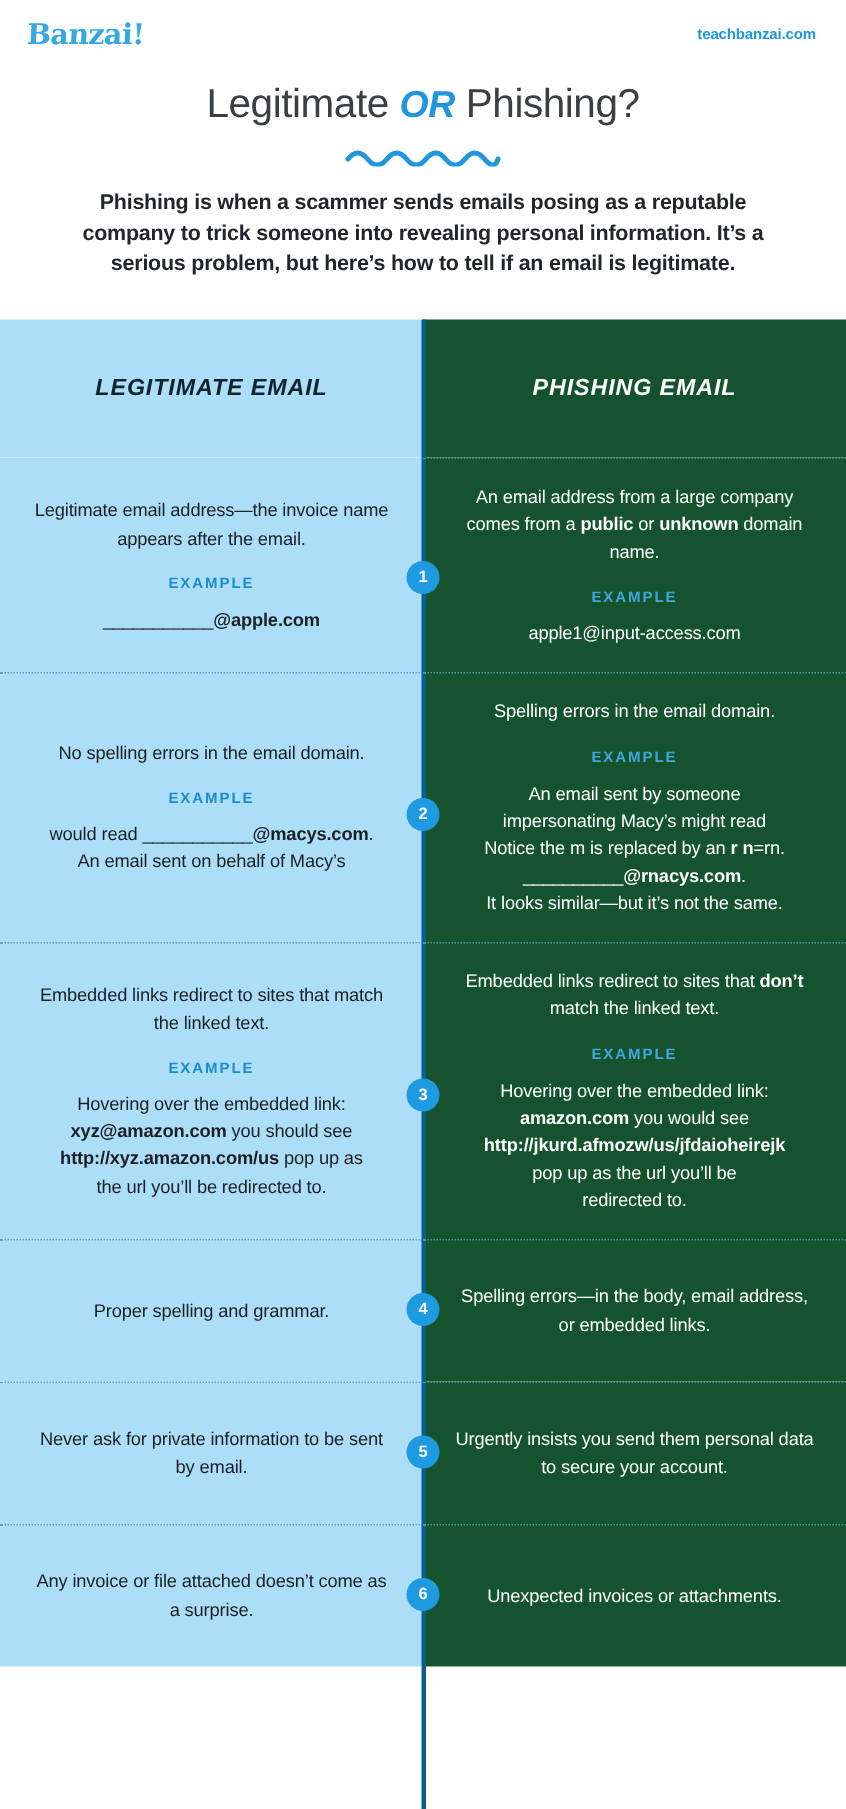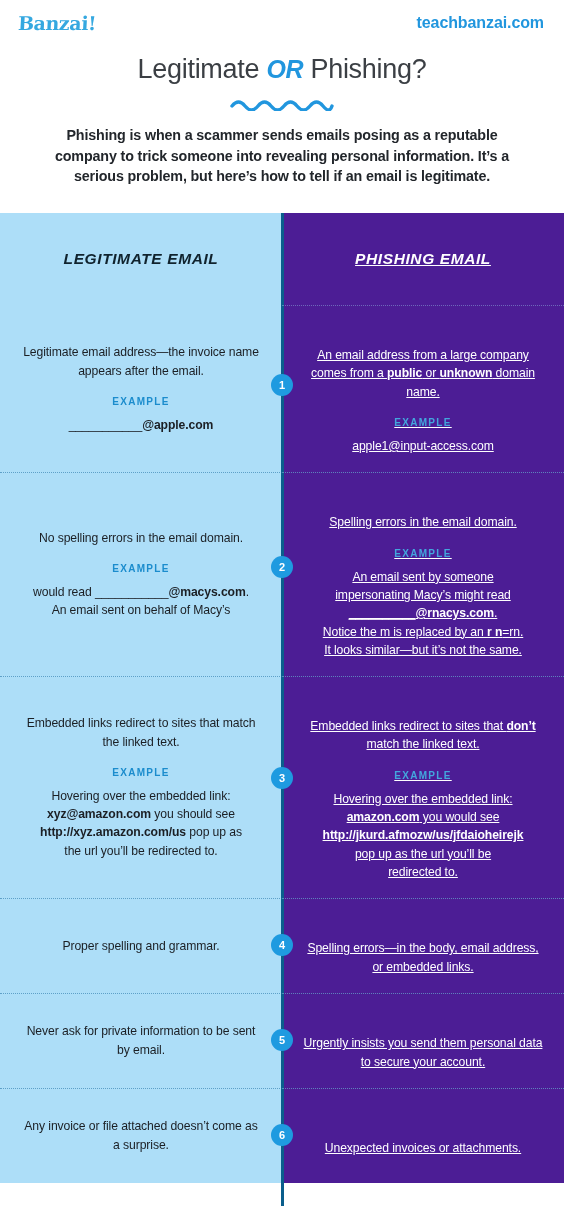--- a/index.html
+++ b/index.html
@@ -25,21 +25,21 @@
   }
   .logo {
     font-family: "DejaVu Serif", serif;
     font-weight: bold;
     font-size: 19px;
     color: #35A8E0;
     letter-spacing: -0.4px;
     transform: skewX(-3deg);
   }
   .site-link {
-    font-size: 16px;
+    font-size: 10px;
     font-weight: bold;
     color: #2196DE;
     text-decoration: none;
     letter-spacing: -0.1px;
   }
 
   .headline {
     text-align: center;
     font-size: 27px;
     color: #3b3f44;
@@ -83,42 +83,42 @@
   .col {
     width: 50%;
     padding: 0 20px;
     display: flex;
     flex-direction: column;
     align-items: center;
     justify-content: center;
     text-align: center;
   }
   .col.legit { background: #ADDEF8; color: #1b1f24; }
-  .col.phish { background: #4c1d95; color: #ffffff; text-decoration: underline; }
+  .col.phish { background: #14532d; color: #ffffff; }
 
   
   .row.head .col { height: 92px; }
   .head-title {
     font-weight: bold;
     font-style: italic;
     font-size: 15.5px;
     letter-spacing: 0.6px;
   }
   .col.legit .head-title { color: #10232e; }
   .col.phish .head-title { color: #ffffff; }
 
   
   .row.body .col { padding-top: 17px; padding-bottom: 17px; }
   .desc {
     font-size: 12.2px;
     line-height: 1.5;
     letter-spacing: -0.1px;
   }
   .col.legit .desc { color: #1b1f24; }
-  .col.phish .desc { color: #ffffff; margin-top: 24px; }
+  .col.phish .desc { color: #ffffff; }
   .desc b { font-weight: bold; }
 
   .example-label {
     font-size: 10px;
     font-weight: bold;
     letter-spacing: 1.3px;
     margin-top: 16px;
   }
   .col.legit .example-label { color: #1b8ccd; }
   .col.phish .example-label { color: #43A6DD; }
@@ -242,22 +242,22 @@
           <div><span>would read  ___________</span><b>@macys.com</b><span>.</span></div>
           <div>An email sent on behalf of Macy’s</div>
         </div>
       </div>
       <div class="col phish">
         <div class="desc">Spelling errors in the email domain.</div>
         <div class="example-label">EXAMPLE</div>
         <div class="example-text">
           <div>An email sent by someone</div>
           <div>impersonating Macy’s might read</div>
+          <div><span>Notice the m is replaced by an </span><b>r n</b><span>=rn.</span></div>
           <div><span>__________</span><b>@rnacys.com</b><span>.</span></div>
-          <div><span>Notice the m is replaced by an </span><b>r n</b><span>=rn.</span></div>
           <div>It looks similar—but it’s not the same.</div>
         </div>
       </div>
     </div>
 
     <div class="row body phishdot">
       <div class="badge" style="top:102px">3</div>
       <div class="col legit">
         <div class="desc">Embedded links redirect to sites that match the linked text.</div>
         <div class="example-label">EXAMPLE</div>

